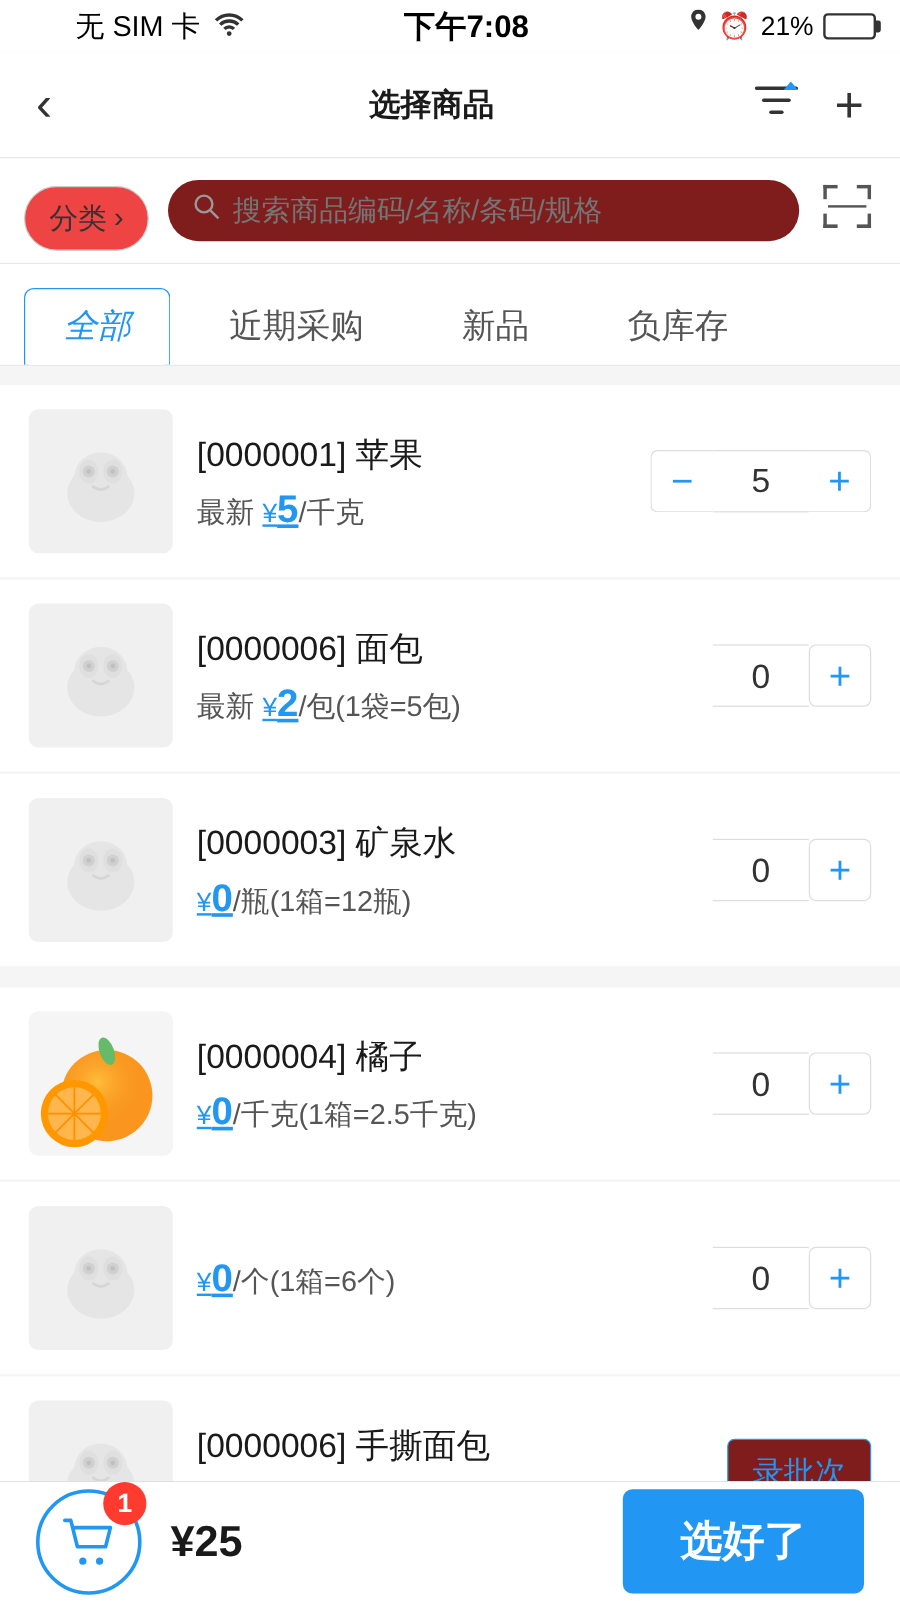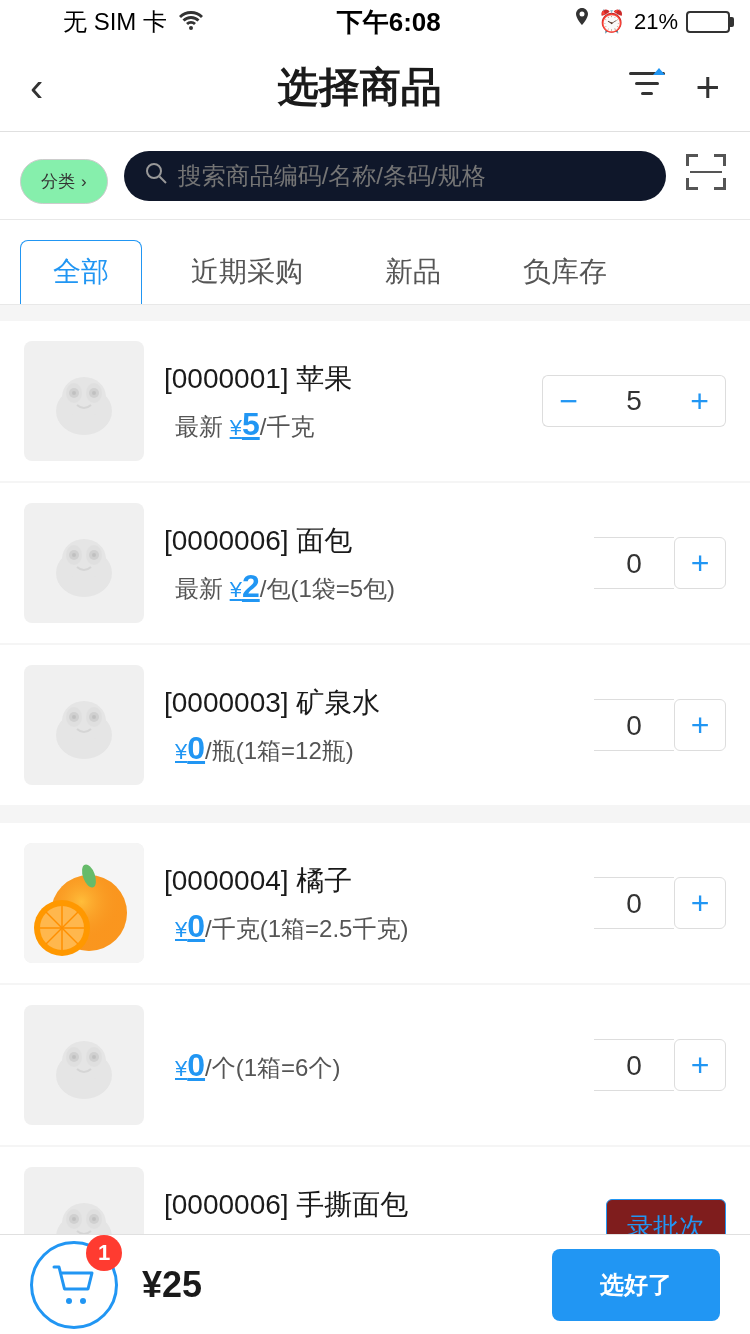--- a/index.html
+++ b/index.html
@@ -80,21 +80,21 @@
       justify-content: space-between;
       padding: 0 30px;
     }
     .nav-back {
       font-size: 36px;
       color: #333;
       cursor: pointer;
       width: 60px;
     }
     .nav-title {
-      font-size: 41px;
+      font-size: 26px;
       font-weight: 600;
       color: #1a1a1a;
     }
     .nav-actions {
       display: flex;
       align-items: center;
       gap: 30px;
     }
     .nav-filter-icon {
       font-size: 32px;
@@ -116,33 +116,33 @@
       padding: 0 20px;
       gap: 16px;
       border-bottom: 1px solid #e8e8e8;
     }
     .category-btn {
       display: flex;
       align-items: center;
       border: 1.5px solid #ccc;
       border-radius: 30px;
       padding: 10px 20px;
-      font-size: 17px;
+      font-size: 24px;
       color: #333;
       white-space: nowrap;
       cursor: pointer;
-      background: #86efac;
+      background: #ef4444;
       gap: 6px;
       margin-top: 12px;
     }
     .search-bar {
       flex: 1;
       display: flex;
       align-items: center;
-      background: #0f172a;
+      background: #7f1d1d;
       border-radius: 30px;
       padding: 10px 20px;
       gap: 10px;
     }
     .search-icon-sym {
       color: #999;
       font-size: 24px;
     }
     .search-input {
       border: none;
@@ -174,20 +174,21 @@
       font-size: 28px;
       color: #555;
       cursor: pointer;
       border: 1.5px solid transparent;
     }
     .tab-item.active {
       color: #2196F3;
       border: 1.5px solid #2196F3;
       border-bottom: none;
       background: #fff;
+      font-style: italic;
     }
 
     
     .product-list {
       width: 750px;
       background: #f5f5f5;
     }
     .product-item {
       width: 750px;
       background: #fff;
@@ -219,21 +220,20 @@
       margin-bottom: 8px;
     }
     .product-spec {
       font-size: 22px;
       color: #999;
       margin-bottom: 6px;
     }
     .product-price {
       font-size: 24px;
       color: #555;
-      margin-left: 11px;
     }
     .price-value {
       color: #2196F3;
       font-size: 32px;
       font-weight: 700;
       text-decoration: underline;
     }
     .price-unit {
       font-size: 24px;
       color: #555;
@@ -367,21 +367,21 @@
       font-weight: 700;
       color: #1a1a1a;
       padding-left: 24px;
     }
     .confirm-btn {
       background: #2196F3;
       color: #fff;
       border: none;
       border-radius: 8px;
       padding: 20px 48px;
-      font-size: 24px;
+      font-size: 35px;
       font-weight: 600;
       cursor: pointer;
     }
 
     
     .section-divider {
       height: 16px;
       background: #f5f5f5;
     }
 
@@ -395,21 +395,21 @@
 
 <div class="status-bar">
   <div class="status-left">
     <span>无 SIM 卡</span>
     <span>
       <svg width="28" height="22" viewBox="0 0 28 22">
           <path d="M14 18a2 2 0 1 1 0 4 2 2 0 0 1 0-4zm0-5a7 7 0 0 1 5 2.1l-2 2a4 4 0 0 0-6 0l-2-2A7 7 0 0 1 14 13zm0-5a12 12 0 0 1 8.5 3.5l-2 2A9 9 0 0 0 14 11a9 9 0 0 0-6.5 2.5l-2-2A12 12 0 0 1 14 8zm0-5a17 17 0 0 1 12 5l-2 2A14 14 0 0 0 14 6a14 14 0 0 0-10 4L2 8A17 17 0 0 1 14 3z" fill="#333"></path>
         </svg>
     </span>
   </div>
-  <div class="status-center">下午6:08</div>
+  <div class="status-center">下午7:08</div>
   <div class="status-right">
     <span>
       <svg width="18" height="22" viewBox="0 0 18 22">
           <path d="M9 0C5.7 0 3 2.7 3 6c0 4.5 6 11 6 11s6-6.5 6-11c0-3.3-2.7-6-6-6zm0 8.5a2.5 2.5 0 1 1 0-5 2.5 2.5 0 0 1 0 5z" fill="#333"></path>
         </svg>
     </span>
     <span>⏰</span>
     <span>21%</span>
     <span class="battery">
       <span class="battery-fill"></span>

